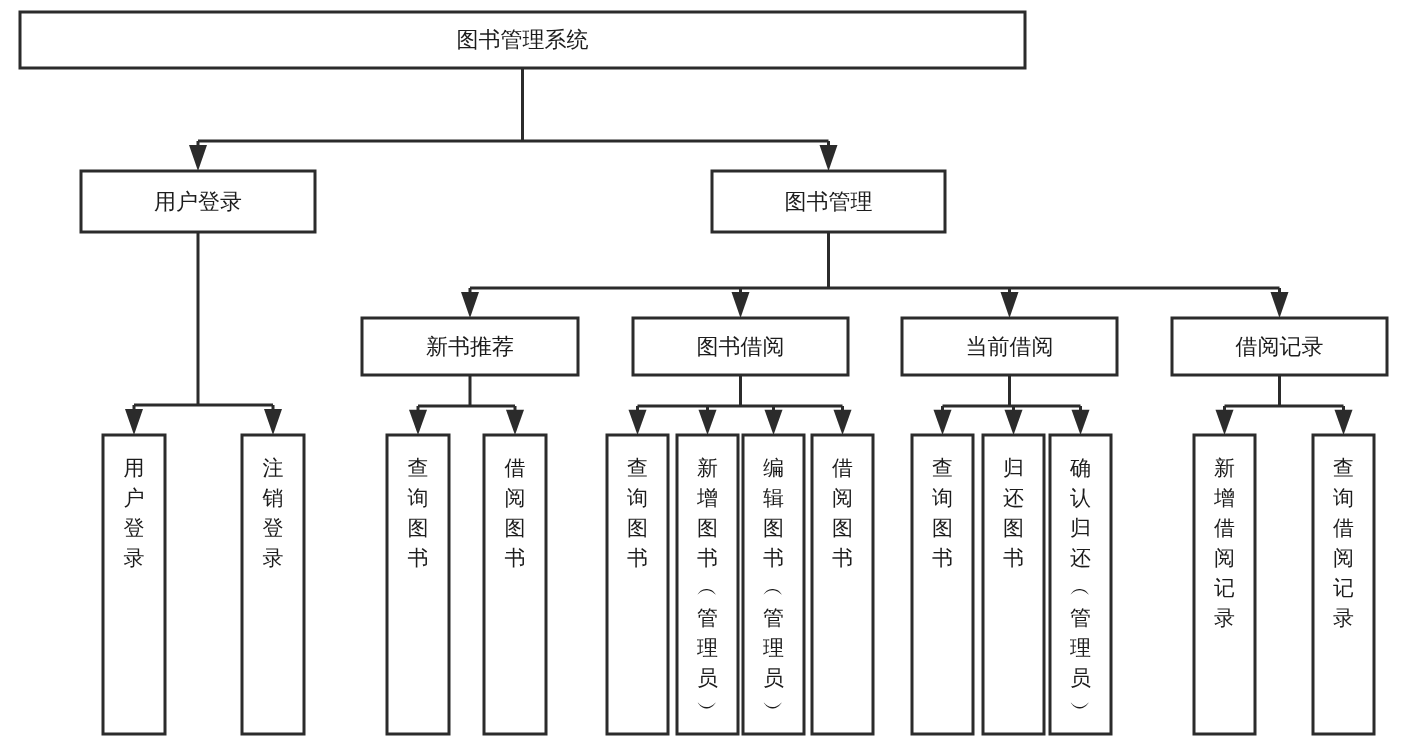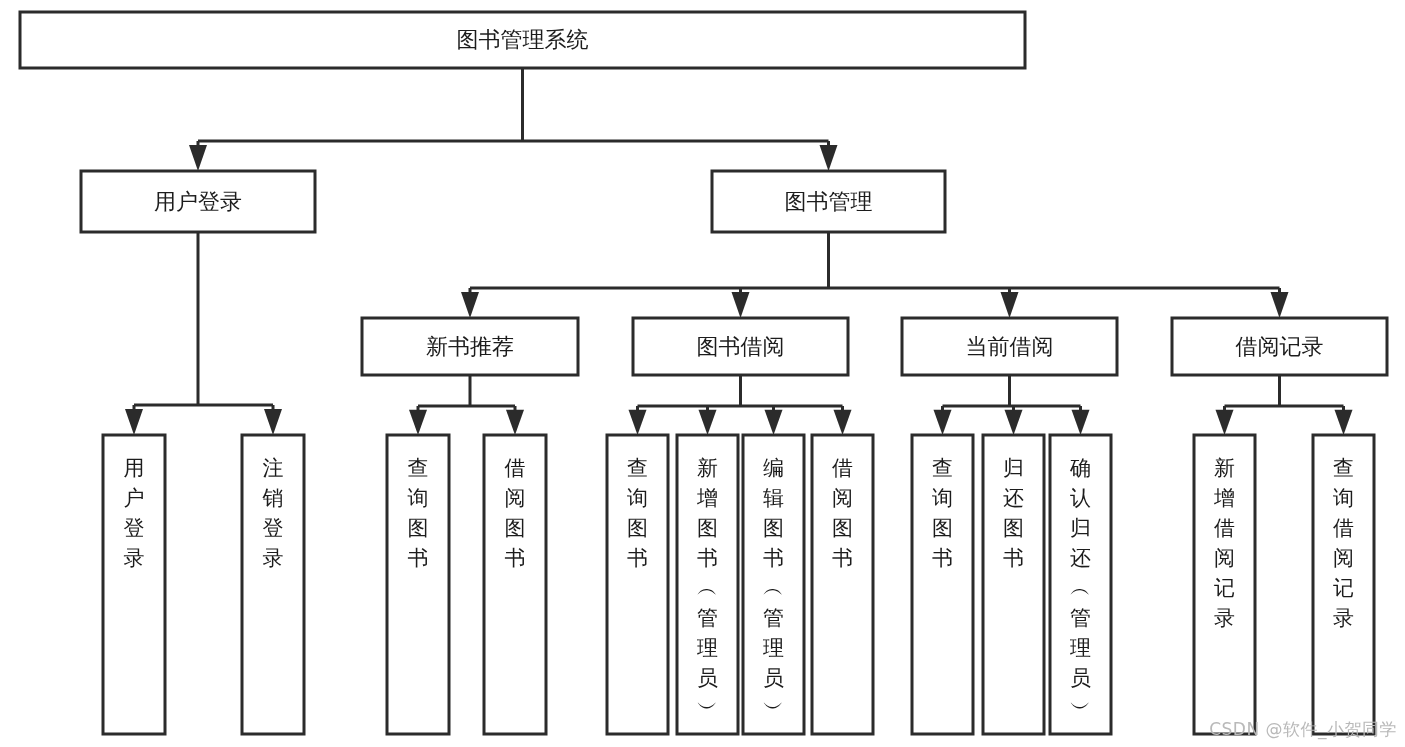--- a/index.html
+++ b/index.html
@@ -213,14 +213,13 @@
         <g>
           <rect x="1194" y="435" width="61" height="299" class="box-rect leaf"></rect>
           <text class="node-label vertical" x="1224.5" y="469"><tspan x="1224.5" dy="0">新</tspan><tspan x="1224.5" dy="30">增</tspan><tspan x="1224.5" dy="30">借</tspan><tspan x="1224.5" dy="30">阅</tspan><tspan x="1224.5" dy="30">记</tspan><tspan x="1224.5" dy="30">录</tspan></text>
         </g>
         <g>
           <rect x="1313" y="435" width="61" height="299" class="box-rect leaf"></rect>
           <text class="node-label vertical" x="1343.5" y="469"><tspan x="1343.5" dy="0">查</tspan><tspan x="1343.5" dy="30">询</tspan><tspan x="1343.5" dy="30">借</tspan><tspan x="1343.5" dy="30">阅</tspan><tspan x="1343.5" dy="30">记</tspan><tspan x="1343.5" dy="30">录</tspan></text>
         </g>
       </g>
   </svg>
-  <div class="watermark">CSDN @软件_小贺同学</div>
 </div>
 
 </body></html>

